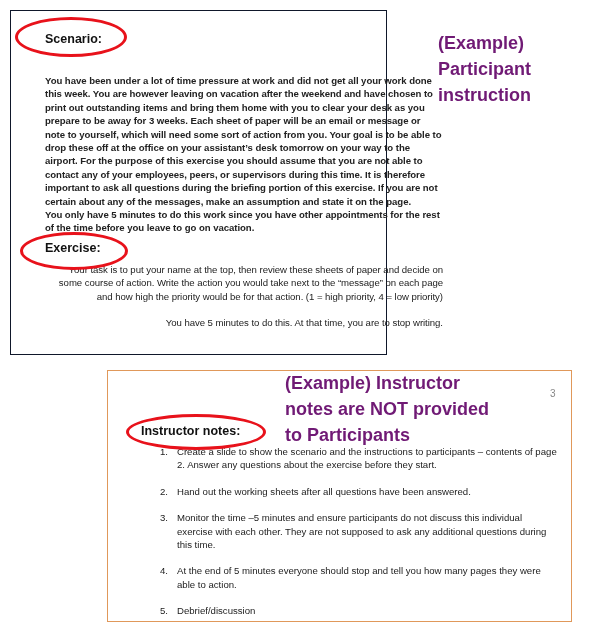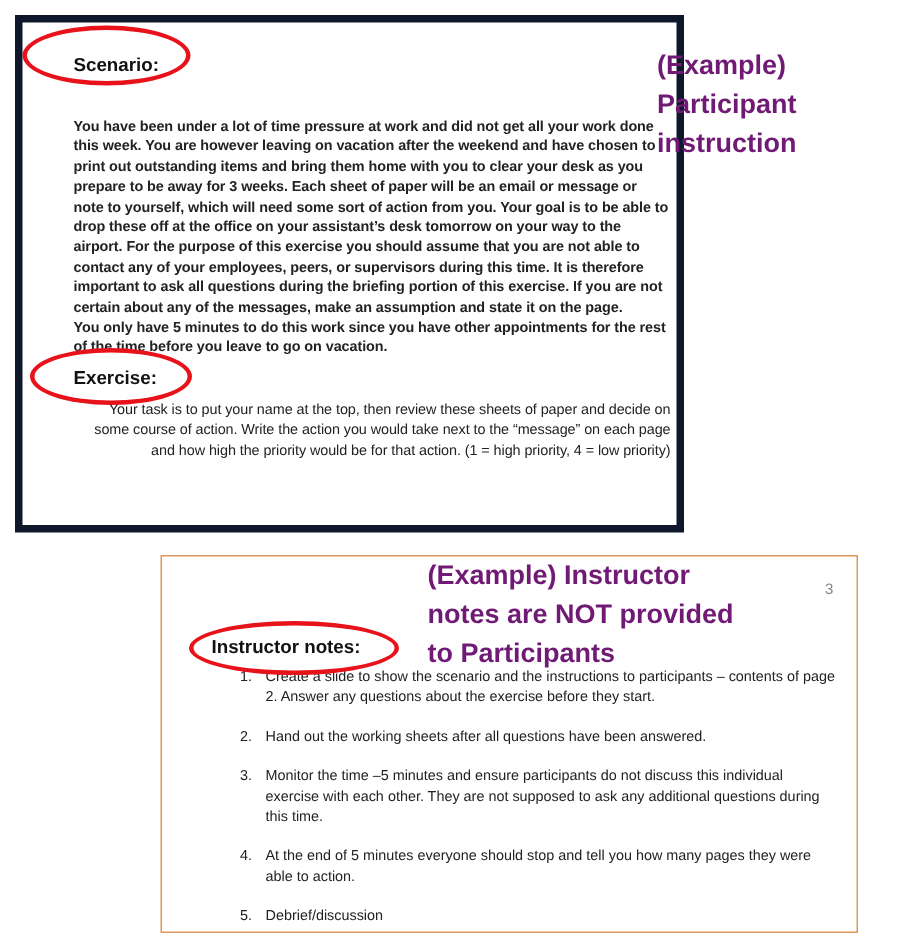--- a/index.html
+++ b/index.html
@@ -6,22 +6,22 @@
   body {
     width: 605px; height: 634px; position: relative; overflow: hidden;
     background: #ffffff;
     font-family: "Liberation Sans", "DejaVu Sans", sans-serif;
     color: #222222;
   }
   .page {
     position: absolute; box-sizing: border-box; background: #ffffff;
   }
   #participant-page {
-    left: 10px; top: 10px; width: 446px; height: 345px;
-    border: 5px solid #0f172a;
+    left: 10px; top: 10px; width: 377px; height: 345px;
+    border: 1px solid #0f172a;
     padding-left: 12px;
   }
   #instructor-page {
     left: 107px; top: 370px; width: 465px; height: 252px;
     border: 1px solid #e0985a;
     overflow: hidden;
   }
   .heading {
     position: absolute; font-weight: bold; font-size: 12.5px; color: #111;
   }
@@ -57,20 +57,21 @@
 
   <div class="body-text" style="left:34px; top:63px; width:398px;font-weight:bold;">
     <p>You have been under a lot of time pressure at work and did not get all your work done this week. You are however leaving on vacation after the weekend and have chosen to print out outstanding items and bring them home with you to clear your desk as you prepare to be away for 3 weeks. Each sheet of paper will be an email or message or note to yourself, which will need some sort of action from you. Your goal is to be able to drop these off at the office on your assistant’s desk tomorrow on your way to the airport. For the purpose of this exercise you should assume that you are not able to contact any of your employees, peers, or supervisors during this time. It is therefore important to ask all questions during the briefing portion of this exercise. If you are not certain about any of the messages, make an assumption and state it on the page.</p>
     <p>You only have 5 minutes to do this work since you have other appointments for the rest of the time before you leave to go on vacation.</p>
   </div>
 
   <div class="heading" style="left:34px; top:230px;">Exercise:</div>
 
   <div class="body-text" style="left:34px; top:252px; width:398px;text-align:right;">
     <p>Your task is to put your name at the top, then review these sheets of paper and decide on some course of action. Write the action you would take next to the “message” on each page and how high the priority would be for that action. (1 = high priority, 4 = low priority)</p>
+    <p style="margin-top:13px;">You have 5 minutes to do this. At that time, you are to stop writing.</p>
   </div>
 </div>
 
 <div class="ellipse" style="left:15px; top:17px; width:112px; height:40px;"></div>
 <div class="ellipse" style="left:20px; top:232px; width:108px; height:38px;"></div>
 
 <div class="red-label" style="left:438px; top:30px;">
   <div>(Example)</div>
   <div>Participant</div>
   <div>instruction</div>

